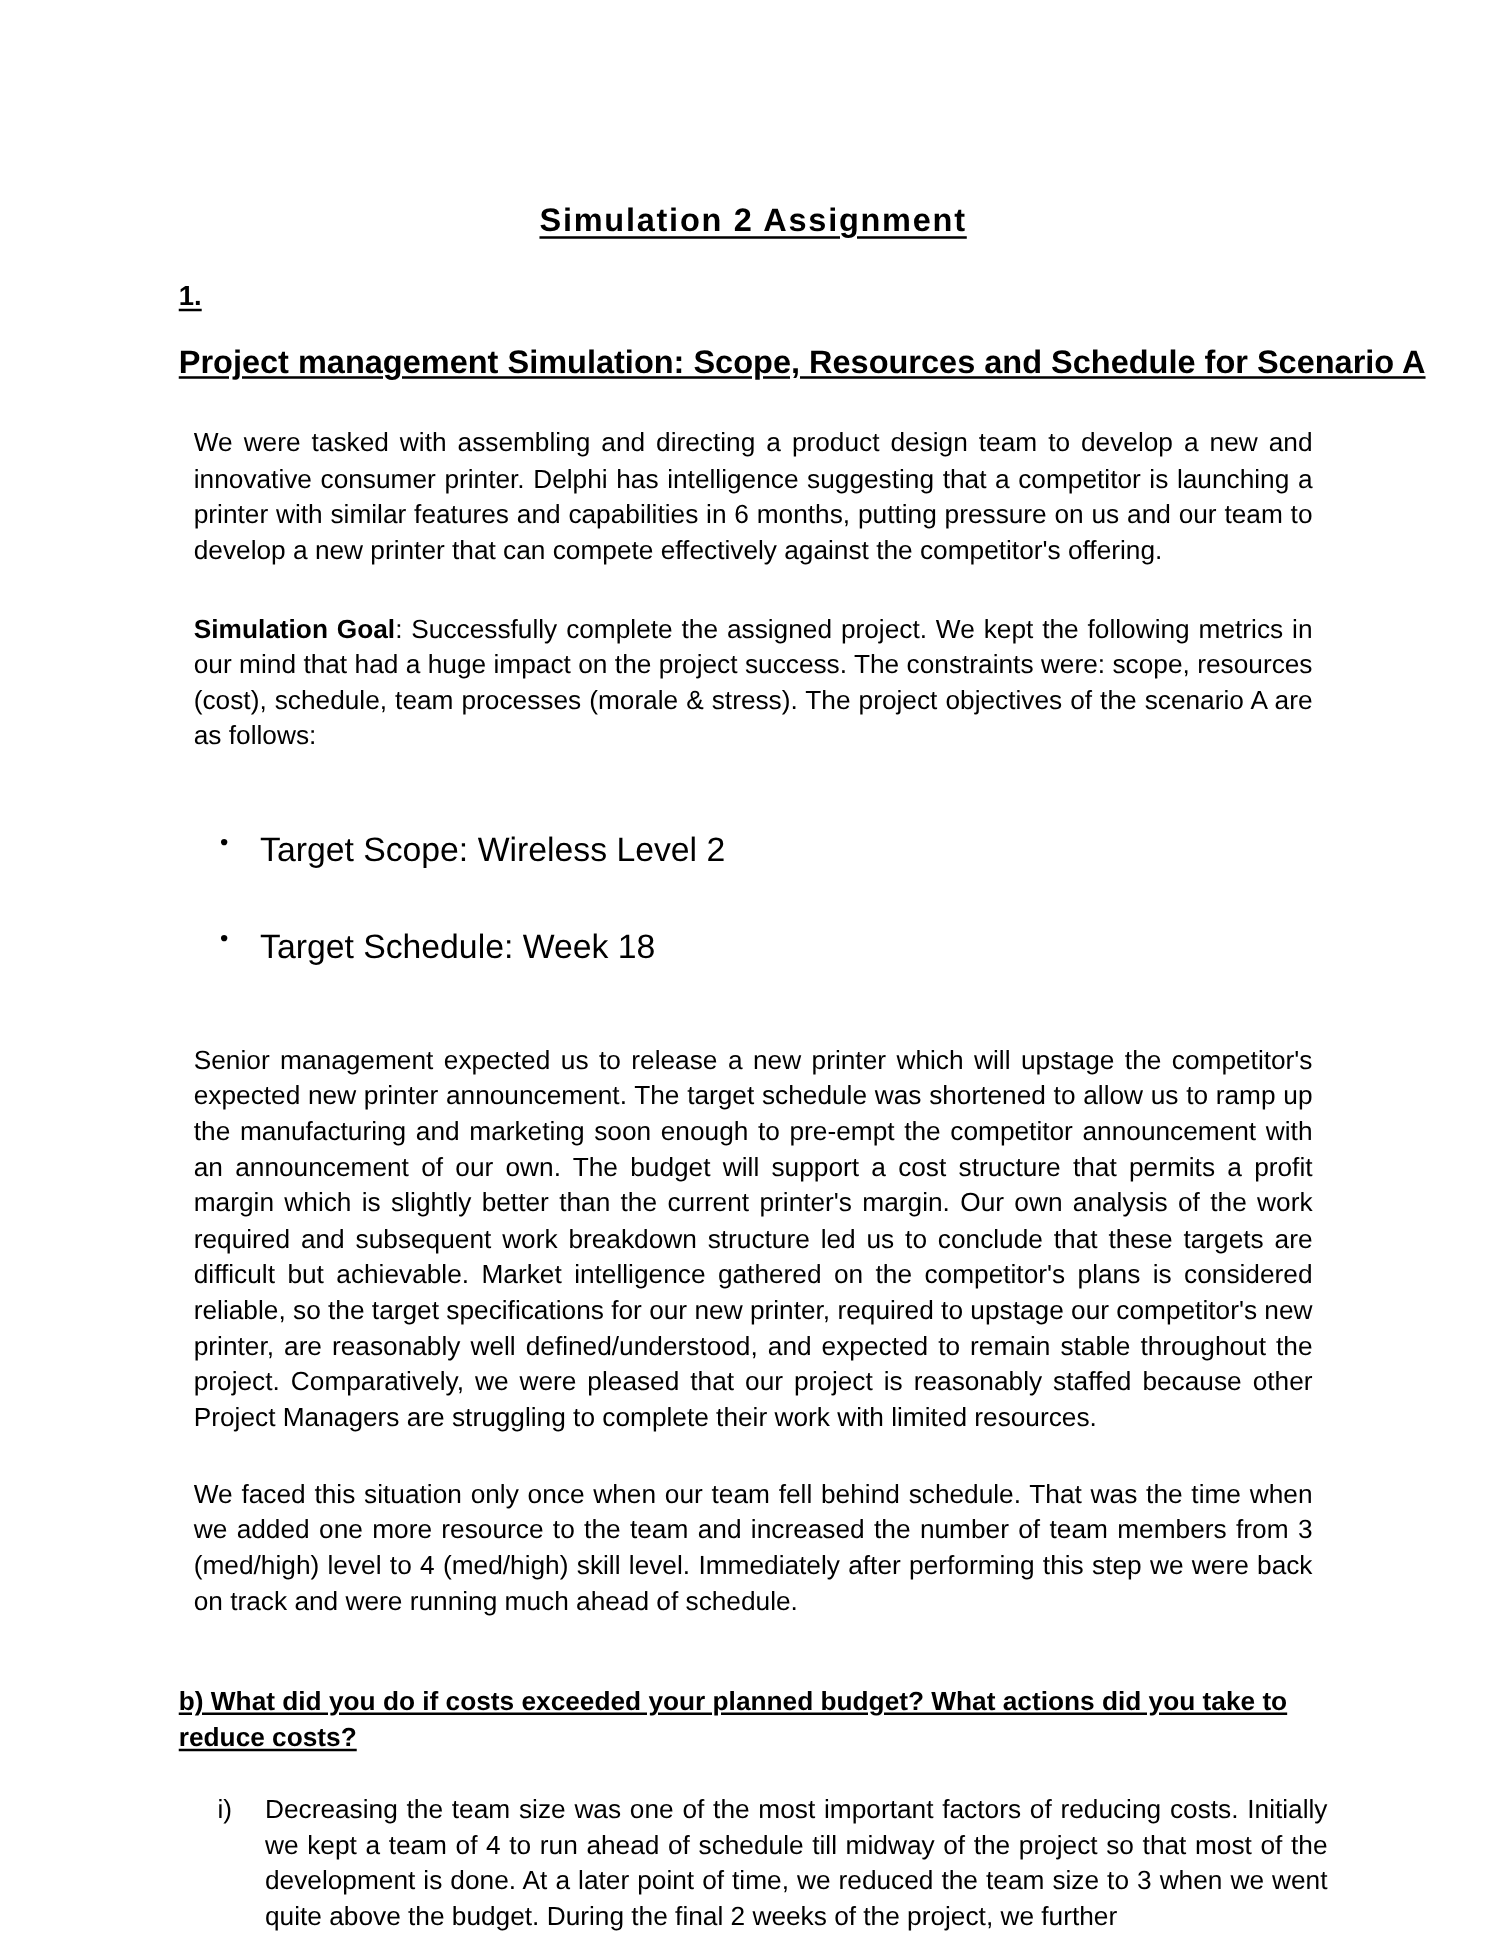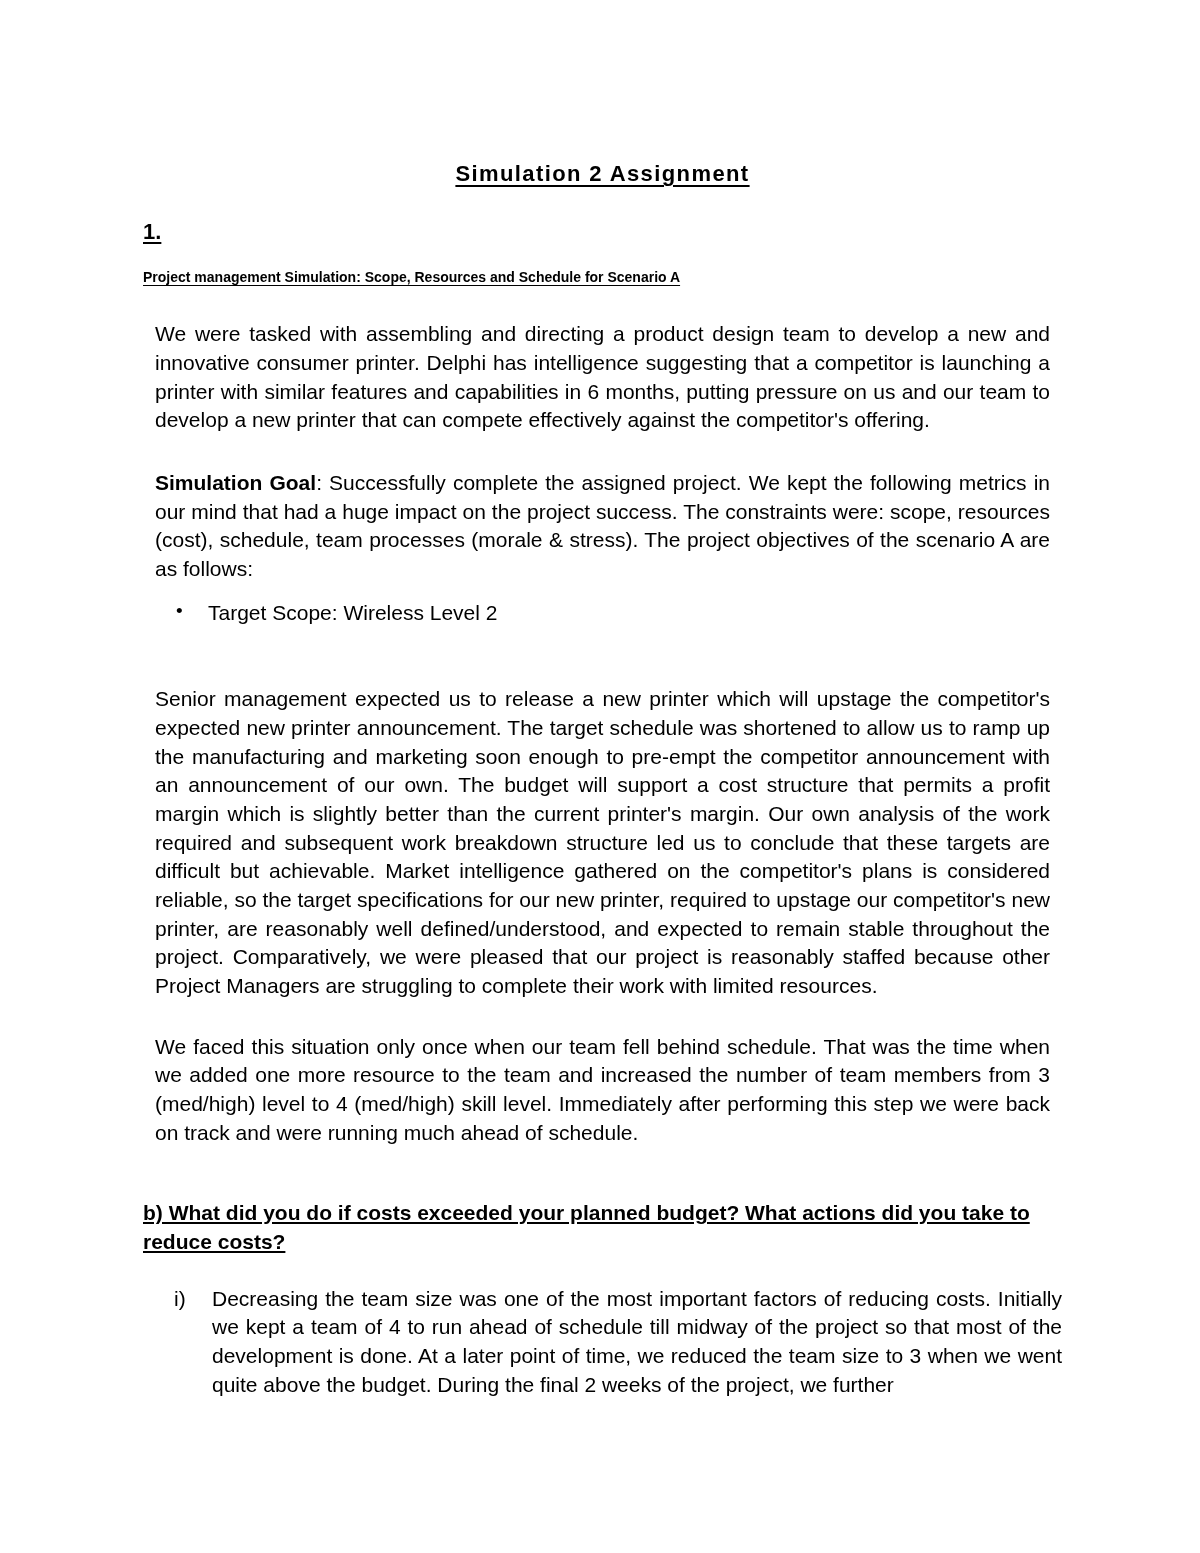--- a/index.html
+++ b/index.html
@@ -21,21 +21,21 @@
     width: 1200px;
     height: 1553px;
     box-sizing: border-box;
     padding: 0 138px 0 143px;
     background: #ffffff;
   }
   .doc-title {
     margin: 0;
     padding-top: 160px;
     text-align: center;
-    font-size: 22px;
+    font-size: 26px;
     font-weight: bold;
     letter-spacing: 1.4px;
     line-height: 1.25;
   }
   .doc-title span {
     text-decoration: underline;
     text-underline-offset: 4px;
   }
   .numbered-label {
     margin: 0;
@@ -44,21 +44,21 @@
     font-weight: bold;
     line-height: 1.3;
   }
   .numbered-label span {
     text-decoration: underline;
     text-underline-offset: 3px;
   }
   .section-heading {
     margin: 0;
     padding-top: 22px;
-    font-size: 14px;
+    font-size: 26px;
     font-weight: bold;
     line-height: 1.3;
     white-space: nowrap;
   }
   .section-heading span {
     text-decoration: underline;
     text-underline-offset: 3px;
   }
   p.body-text {
     margin: 12px;
@@ -78,22 +78,23 @@
     font-weight: bold;
   }
   ul.bullets {
     margin: 0;
     padding: 4px 0 0 0;
     list-style: none;
   }
   ul.bullets li {
     position: relative;
     padding-left: 65px;
-    font-size: 21px;
+    font-size: 27px;
     line-height: 1.23;
+    margin-top: 44px;
   }
   ul.bullets li::before {
     content: "\2022";
     position: absolute;
     left: 33px;
     top: -1px;
     font-size: 19px;
   }
   ol.romans {
     margin: 0;
@@ -144,20 +145,21 @@
   <h2 class="section-heading">
     <span>Project management Simulation: Scope, Resources and Schedule for Scenario A</span>
   </h2>
 
   <p class="body-text">We were tasked with assembling and directing a product design team to develop a new and innovative consumer printer. Delphi has intelligence suggesting that a competitor is launching a printer with similar features and capabilities in 6 months, putting pressure on us and our team to develop a new printer that can compete effectively against the competitor's offering.</p>
 
   <p class="body-text"><span class="lead-em">Simulation Goal</span><span>: Successfully complete the assigned project. We kept the following metrics in our mind that had a huge impact on the project success. The constraints were: scope, resources (cost), schedule, team processes (morale &amp; stress). The project objectives of the scenario A are as follows:</span></p>
 
   <ul class="bullets">
     <li><span>Target Scope: Wireless Level 2</span></li>
+    <li><span>Target Schedule: Week 18</span></li>
   </ul>
 
   <p class="body-text gap-large">Senior management expected us to release a new printer which will upstage the competitor's expected new printer announcement. The target schedule was shortened to allow us to ramp up the manufacturing and marketing soon enough to pre-empt the competitor announcement with an announcement of our own. The budget will support a cost structure that permits a profit margin which is slightly better than the current printer's margin. Our own analysis of the work required and subsequent work breakdown structure led us to conclude that these targets are difficult but achievable. Market intelligence gathered on the competitor's plans is considered reliable, so the target specifications for our new printer, required to upstage our competitor's new printer, are reasonably well defined/understood, and expected to remain stable throughout the project. Comparatively, we were pleased that our project is reasonably staffed because other Project Managers are struggling to complete their work with limited resources.</p>
 
 
   <p class="body-text tight">We faced this situation only once when our team fell behind schedule. That was the time when we added one more resource to the team and increased the number of team members from 3 (med/high) level to 4 (med/high) skill level. Immediately after performing this step we were back on track and were running much ahead of schedule.</p>
 
   <p class="q-heading sub">b) What did you do if costs exceeded your planned budget? What actions did you take to reduce costs?</p>
 
 

